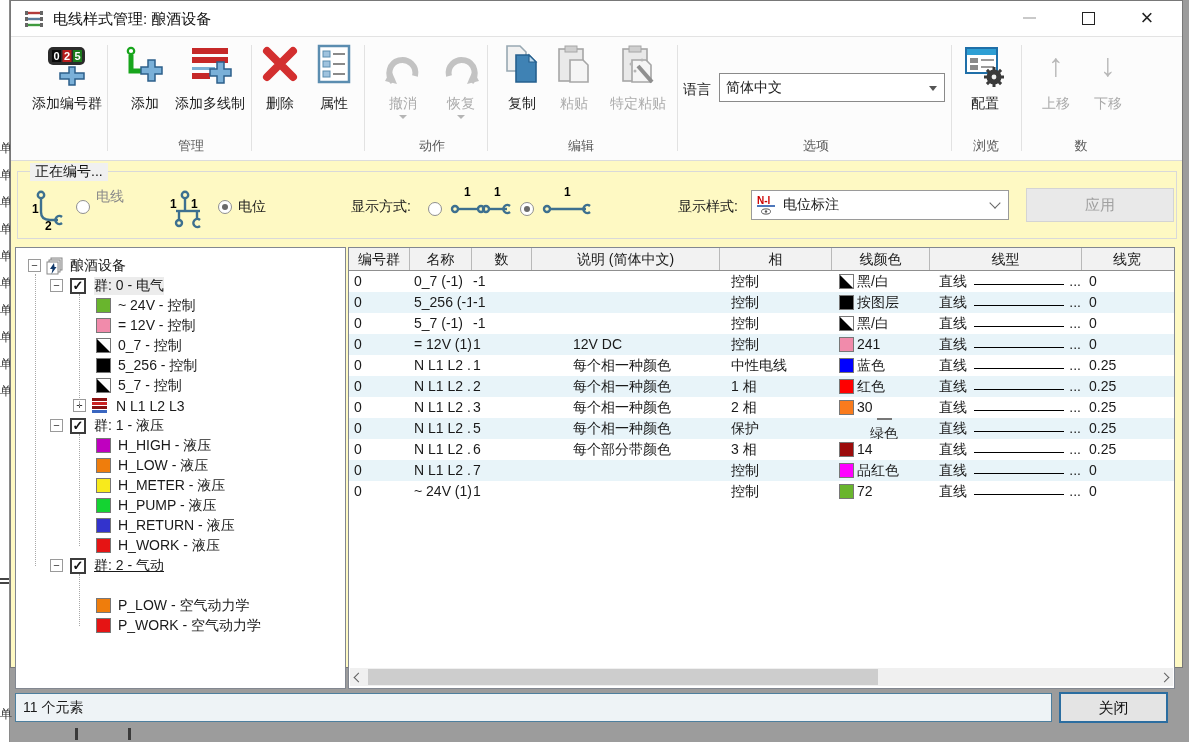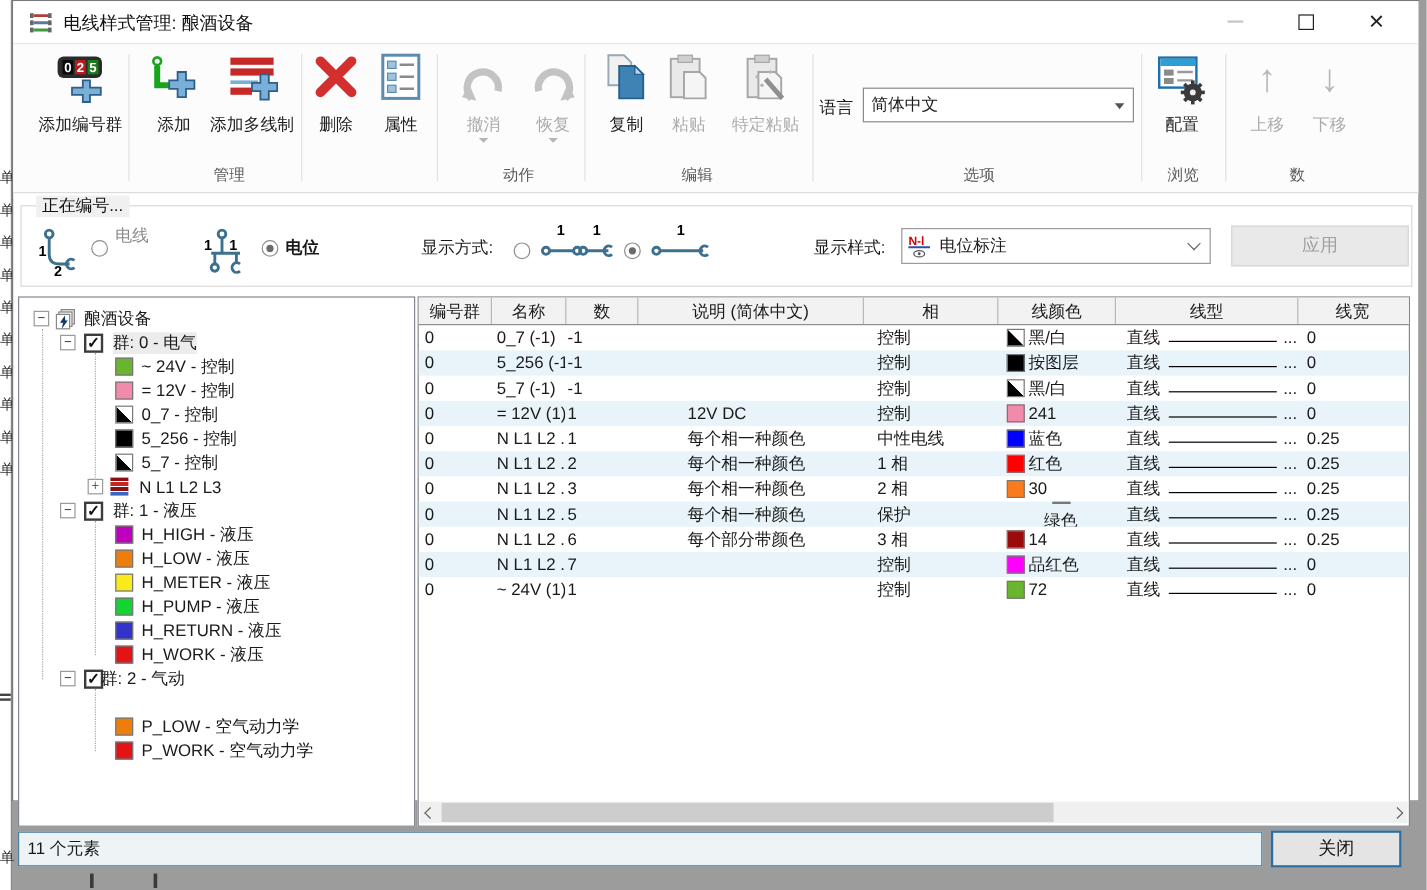--- a/index.html
+++ b/index.html
@@ -7,21 +7,21 @@
   body { font-family:"Liberation Sans", sans-serif; color:#1a1a1a; }
   .screen { position:relative; width:1189px; height:742px; background:#9c9c9c; }
 
   
   .bgstrip { position:absolute; left:0; top:0; width:10px; height:742px; background:#fff; border-right:1px solid #8a8a8a; z-index:0; }
   .bgchar { position:absolute; left:0; width:10px; font-size:12px; color:#333; text-align:center; }
   .bgeq { position:absolute; left:0; top:578px; width:9px; height:2px; background:#444; box-shadow:0 4px 0 #444; }
   .bgmark { position:absolute; bottom:2px; width:3px; height:12px; background:#3a3a3a; }
 
   
-  .dialog { position:absolute; left:10px; top:0; width:1173px; height:668px; background:#ffffff; border:1px solid #787878; z-index:1; }
+  .dialog { position:absolute; left:10px; top:0; width:1173px; height:668px; background:#fef9c3; border:1px solid #787878; z-index:1; }
 
   
   .titlebar { position:absolute; left:0; top:0; width:100%; height:36px; background:#fff; border-bottom:1px solid #e3e3e3; }
   .title-icon { position:absolute; left:12px; top:7px; width:22px; height:22px; }
   .title-text { position:absolute; left:42px; top:9px; font-size:15px; color:#111; }
   .wbtn { position:absolute; top:0; width:44px; height:34px; display:flex; align-items:center; justify-content:center; }
   .wbtn-min  { left:996px; }  .wbtn-max { left:1055px; } .wbtn-close { left:1114px; }
   .min-glyph { width:13px; height:2px; background:#c9c9c9; }
   .max-glyph { width:13px; height:13px; border:1.5px solid #222; }
   .close-glyph { font-size:22px; color:#222; line-height:1; }
@@ -307,21 +307,21 @@
           <path d="M6 23h24"></path>
           <path d="M9 23v9"></path>
             <circle cx="9" cy="35" r="3"></circle>
           <path d="M27 23v9"></path>
             <path d="M30 32a4 4 0 1 0 0 6"></path>
         </g>
         <text x="0" y="20" font-size="12" font-weight="bold" fill="#000">1</text>
         <text x="21" y="20" font-size="12" font-weight="bold" fill="#000">1</text>
       </svg>
       <div class="radio on" style="left:200px; top:28px;"></div>
-      <span class="numitem" style="left:220px; top:26px;font-weight:bold;">电位</span>
+      <span class="numitem" style="left:220px; top:26px;">电位</span>
 
       <span class="numitem" style="left:333px; top:26px;">显示方式:</span>
       <div class="radio" style="left:410px; top:30px;"></div>
       <svg class="numitem" style="left:432px; top:12px;" width="64" height="34" viewBox="0 0 64 34">
         <g fill="none" stroke="#3d708f" stroke-width="2.4">
           <circle cx="5" cy="25" r="3"></circle>
             <path d="M8 25h20"></path>
             <circle cx="31" cy="25" r="3"></circle>
           <circle cx="36" cy="25" r="3"></circle>
             <path d="M39 25h18"></path>
@@ -420,21 +420,21 @@
           <span class="sw" style="position: absolute; left: 80px; top: 2px; background: rgb(51, 51, 204);"></span>
           <span class="tlabel" style="position: absolute; left: 102px;">H_RETURN - 液压</span>
         </div>
         <div class="trow" style="top: 288px; width: 100%;">
           <span class="sw" style="position: absolute; left: 80px; top: 2px; background: rgb(229, 20, 20);"></span>
           <span class="tlabel" style="position: absolute; left: 102px;">H_WORK - 液压</span>
         </div>
         <div class="trow" style="top: 308px; width: 100%;">
           <div class="expander" style="left: 34px; top: 3px;">−</div>
           <div class="cbx" style="left: 54px; top: 2px;">✓</div>
-          <span class="tlabel" style="position: absolute; left: 68px;">群: 2 - 气动</span>
+          <span class="tlabel" style="position: absolute; left: 78px; text-decoration: underline;">群: 2 - 气动</span>
         </div>
         <div class="trow" style="top: 348px; width: 100%;">
           <span class="sw" style="position: absolute; left: 80px; top: 2px; background: rgb(239, 125, 12);"></span>
           <span class="tlabel" style="position: absolute; left: 102px;">P_LOW - 空气动力学</span>
         </div>
         <div class="trow" style="top: 368px; width: 100%;">
           <span class="sw" style="position: absolute; left: 80px; top: 2px; background: rgb(229, 20, 20);"></span>
           <span class="tlabel" style="position: absolute; left: 102px;">P_WORK - 空气动力学</span>
         </div>
         <div class="spine" style="left: 19px; top: 26px; height: 292px;"></div>

